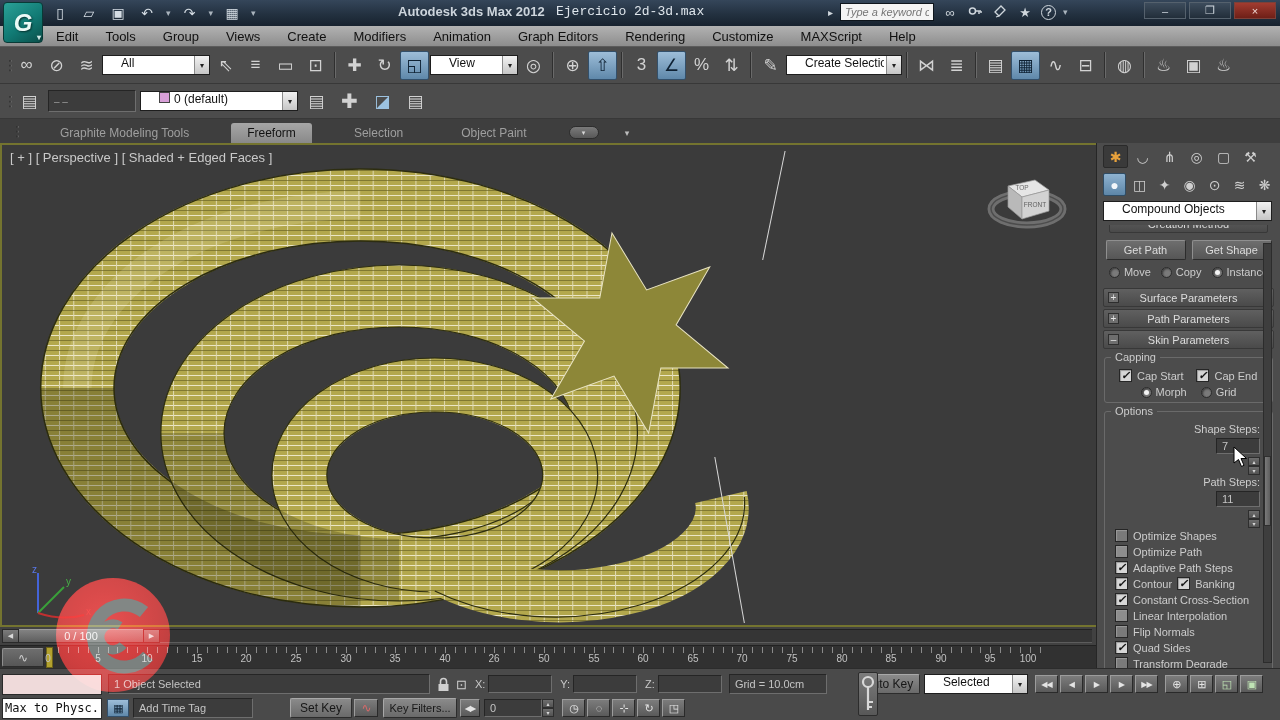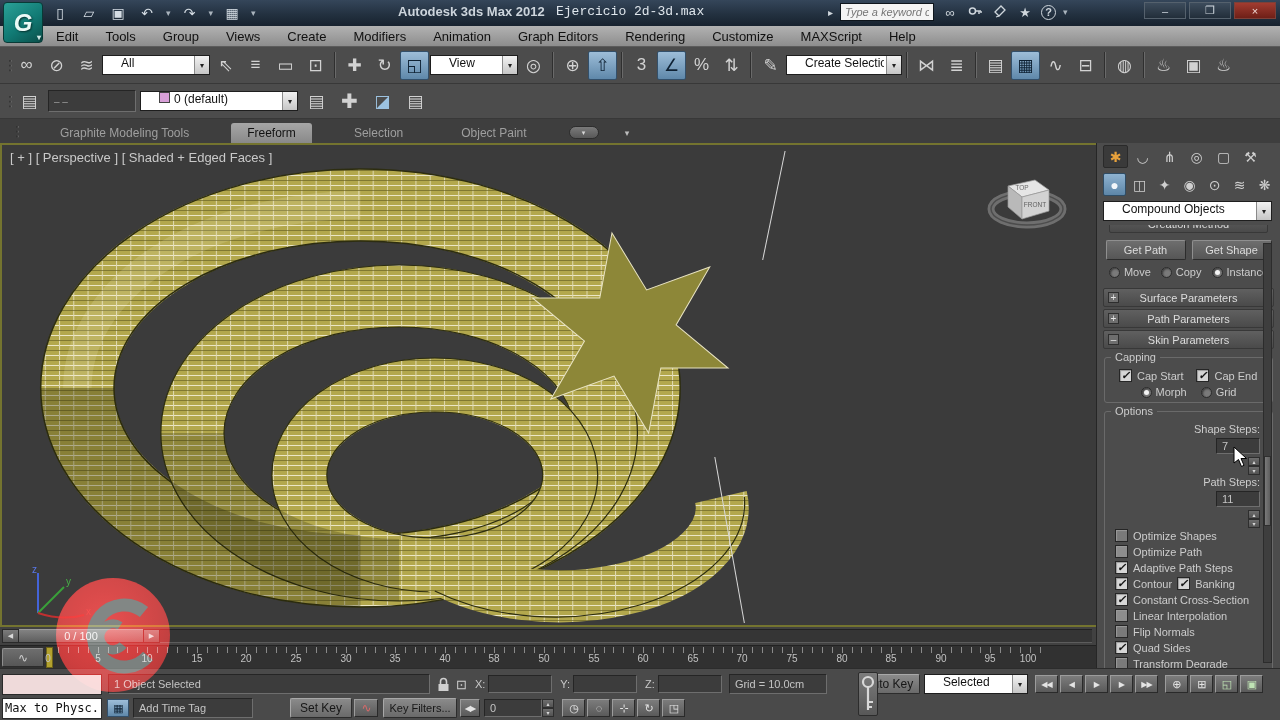--- a/index.html
+++ b/index.html
@@ -546,21 +546,21 @@
       <div id="framemarker"></div>
       <span class="tk" style="left:48px">0</span>
       <span class="tk" style="left:98px">5</span>
       <span class="tk" style="left:147px">10</span>
       <span class="tk" style="left:197px">15</span>
       <span class="tk" style="left:246px">20</span>
       <span class="tk" style="left:296px">25</span>
       <span class="tk" style="left:346px">30</span>
       <span class="tk" style="left:395px">35</span>
       <span class="tk" style="left:445px">40</span>
-      <span class="tk" style="left:494px">58</span>
+      <span class="tk" style="left:494px">26</span>
       <span class="tk" style="left:544px">50</span>
       <span class="tk" style="left:594px">55</span>
       <span class="tk" style="left:643px">60</span>
       <span class="tk" style="left:693px">65</span>
       <span class="tk" style="left:742px">70</span>
       <span class="tk" style="left:792px">75</span>
       <span class="tk" style="left:842px">80</span>
       <span class="tk" style="left:891px">85</span>
       <span class="tk" style="left:941px">90</span>
       <span class="tk" style="left:990px">95</span>

